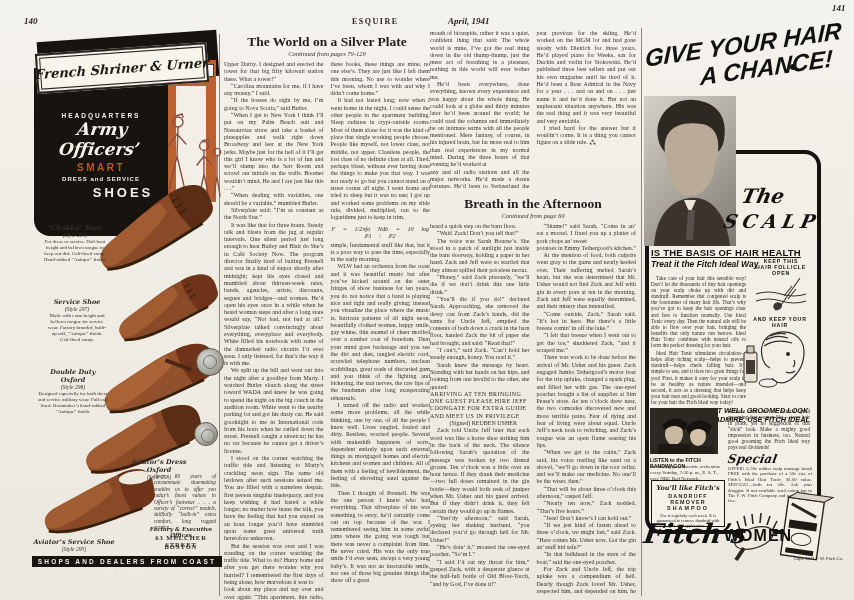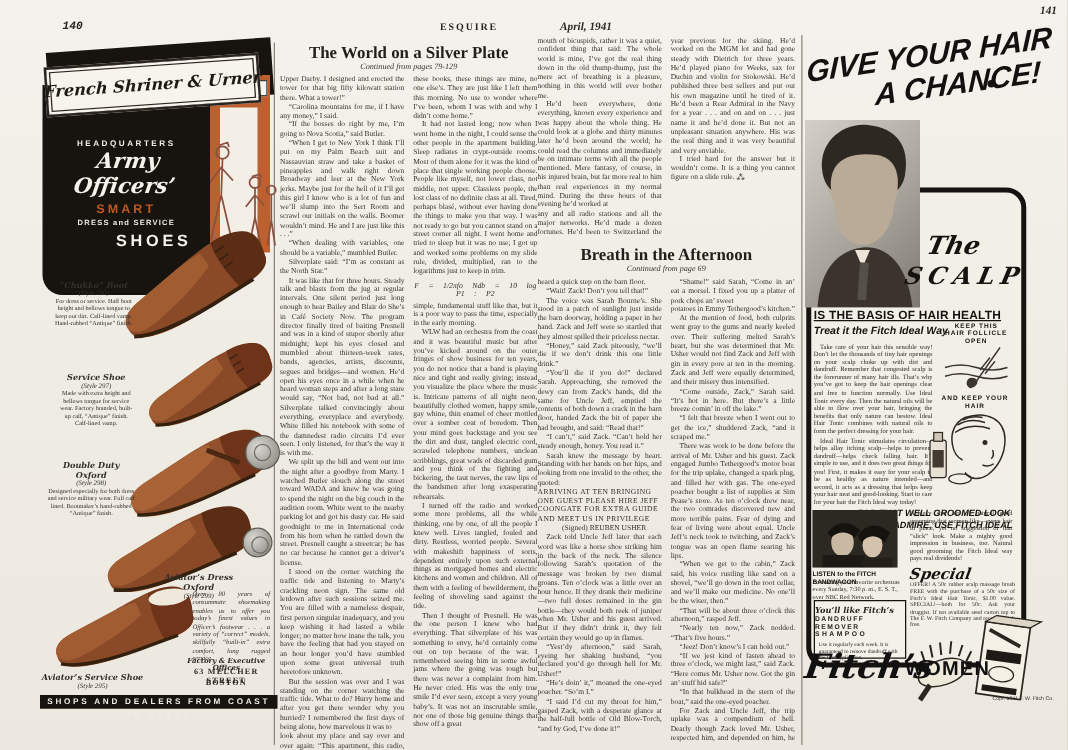--- a/index.html
+++ b/index.html
@@ -57,36 +57,36 @@
   .hair-body{position:absolute;left:9px;top:275px;width:95px;height:144px;overflow:hidden;text-align:justify;}
   .hair-body p{margin:0 0 2px 0;font:5.2px "Liberation Serif",serif;line-height:6.1px;color:#2e2b26;text-indent:5px;}
   .hair-cap{position:absolute;font:bold 5.2px "Liberation Sans",sans-serif;letter-spacing:.8px;color:#15130f;text-align:center;}
   .groomed{position:absolute;left:40px;top:407px;width:130px;font:italic bold 7.3px "Liberation Sans",sans-serif;text-align:center;color:#15130f;line-height:8.5px;}
   .couple{position:absolute;left:8px;top:408px;width:68px;height:46px;background:#2e2a24;overflow:hidden;}
   .listen-t{position:absolute;left:8px;top:457px;width:74px;font:bold 5.2px "Liberation Sans",sans-serif;color:#15130f;line-height:6px;}
   .listen-b{position:absolute;left:8px;top:464px;width:74px;font:5px "Liberation Serif",serif;line-height:5.8px;color:#2e2b26;}
   .achieve{position:absolute;left:86px;top:408px;width:82px;font:5.2px "Liberation Serif",serif;line-height:6px;text-align:justify;color:#2e2b26;}
   .special-w{position:absolute;left:86px;top:452px;font:italic bold 12px "DejaVu Serif",serif;transform:skewX(-10deg);color:#15130f;}
   .special-b{position:absolute;left:86px;top:466px;width:84px;font:4.7px "Liberation Serif",serif;line-height:5.4px;text-align:justify;color:#2e2b26;}
-  .shampoo{position:absolute;left:9px;top:480px;width:72px;height:42px;border:1.5px solid #15130f;background:#f4f1e9;text-align:left;padding-top:3px;}
+  .shampoo{position:absolute;left:9px;top:480px;width:72px;height:42px;border:1.5px solid #15130f;background:#f4f1e9;text-align:center;padding-top:3px;}
   .sh1{font:italic bold 6.5px "DejaVu Serif",serif;}
   .sh2{font:bold 5.4px "Liberation Sans",sans-serif;letter-spacing:1.2px;margin-top:1px;}
   .sh3{font:bold 5.4px "Liberation Sans",sans-serif;letter-spacing:2px;}
   .sh4{font:4.4px "Liberation Serif",serif;line-height:5px;margin:2px 3px 0 3px;}
   .logo-fitchs{position:absolute;left:2px;top:518px;font:italic bold 27px "DejaVu Serif",serif;transform:skewX(-8deg);color:#111;}
   .logo-ideal{position:absolute;left:82px;top:527px;font:bold 16px "Liberation Sans",sans-serif;letter-spacing:1px;color:#111;}
   .logo-ht{position:absolute;left:0px;top:548px;font:bold 21px "Liberation Sans",sans-serif;letter-spacing:2px;color:#111;white-space:nowrap;}
   .copr{position:absolute;left:152px;top:556px;font:4.2px "Liberation Sans",sans-serif;color:#2e2b26;}
 </style>
 </head>
 <body>
 
 <div id="page">
 
-  <div class="abs folio" style="left:50px;top:16px;font-family:Liberation Mono, monospace;">140</div>
+  <div class="abs folio" style="left:24px;top:16px;">140</div>
   <div class="abs runhead" style="left:352px;top:17px;">ESQUIRE</div>
   <div class="abs folio" style="left:448px;top:16px;">April, 1941</div>
   <div class="abs folio" style="left:832px;top:3px;">141</div>
 
   <div class="rule-v" style="left:219px;top:34px;height:562px;"></div>
   <div class="rule-v" style="left:641px;top:28px;height:568px;"></div>
 
   <div id="shoe-ad">
     <div class="backdrop"></div>
     <div class="door">

